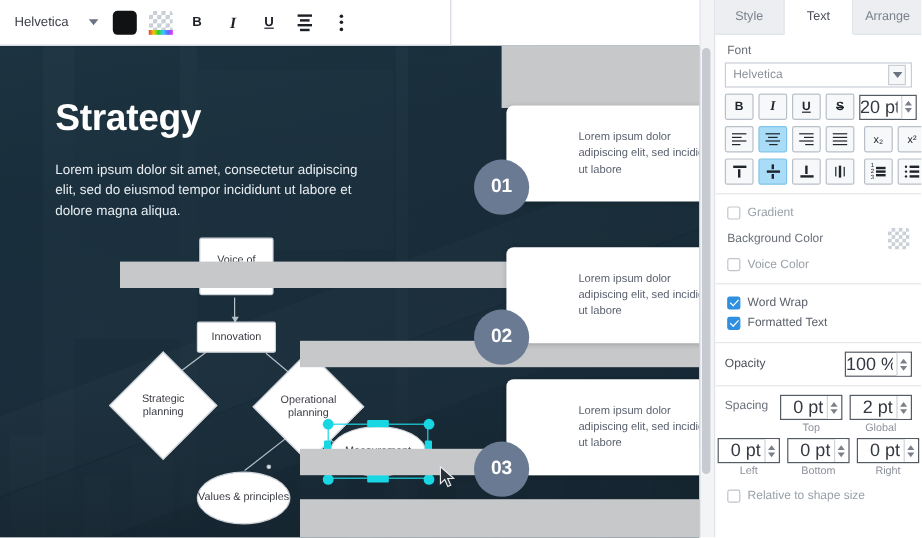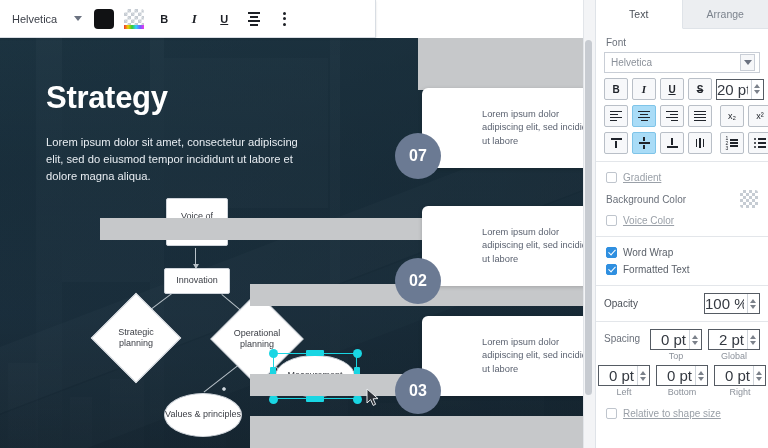--- a/index.html
+++ b/index.html
@@ -215,21 +215,21 @@
     background-size:6px 6px; background-position:0 0,3px 3px; background-color:#fff;
   }
   .cb { width:11px;height:11px;border:1px solid #bfc5cd;background:#fff;border-radius:2px;
         display:inline-block; vertical-align:middle; cursor:pointer; flex:0 0 11px; }
   .cb.on { background:#2f8fe0; border-color:#2f8fe0; position:relative; }
   .cb.on::after {
     content:""; position:absolute; left:3px; top:0px; width:3px;height:6px;
     border:solid #fff; border-width:0 1.6px 1.6px 0; transform: rotate(43deg);
   }
   .cbrow { display:flex; align-items:center; gap:6px; padding: 3px 10px; font-size:10px; color:#5b616a; }
-  .cbrow.dim { color:#9aa0a8;text-decoration:underline; }
+  .cbrow.dim { color:#9aa0a8; }
 
   .spacing-grid { padding: 0 8px; }
   .sp-line { display:flex; align-items:flex-start; gap:6px; }
   .sp-cell { display:flex; flex-direction:column; align-items:center; }
   .sp-cap { font-size:9px; color:#8b919a; margin-top:1px; }
   .sp-name { font-size:10px; color:#6a707a; padding-top:4px; width:42px; }
 
   
   .ic-lines { display:flex; flex-direction:column; gap:1.5px; width:12px; }
   .ic-lines i { height:1.6px; background:#20242b; display:block; }
@@ -333,21 +333,21 @@
         <div class="band" style="left:100px; top:180px; width:483px; height:22px;"></div>
         <div class="band" style="left:250px; top:246px; width:333px; height:22px;"></div>
         <div class="band" style="left:250px; top:336px; width:333px; height:22px;"></div>
         <div class="band" style="left:250px; top:378px; width:333px; height:32px;"></div>
         <div class="band" style="left:418px; top:0px; width:165px; height:52px;"></div>
 
         <div class="card" style="left:422px; top:50px; width:175px; height:80px;">
           <div class="card-text" style="left:60px; top:20px;">Lorem ipsum dolor adipiscing elit, sed incididunt ut labore</div>
         </div>
         <div class="card-num" style="left:395px; top:95px;">
-          <span>07</span>
+          <span>01</span>
         </div>
 
         <div class="card" style="left:422px; top:168px; width:175px; height:80px;">
           <div class="card-text" style="left:60px; top:20px;">Lorem ipsum dolor adipiscing elit, sed incididunt ut labore</div>
         </div>
         <div class="card-num" style="left:395px; top:220px;">
           <span>02</span>
         </div>
 
         <div class="card" style="left:422px; top:278px; width:175px; height:80px;">
@@ -391,20 +391,21 @@
       </div>
     </div>
 
     <div class="editor-gutter"></div>
     <div class="vscroll"></div>
   </div>
 
   <div class="panel">
 
     <div class="tabs">
+      <div class="tab">Style</div>
       <div class="tab active">Text</div>
       <div class="tab">Arrange</div>
     </div>
 
     <div class="sec-label">Font</div>
 
     <div class="select">
       <span>Helvetica</span>
       <span class="sbtn">
         <span class="caret-dn"></span>

